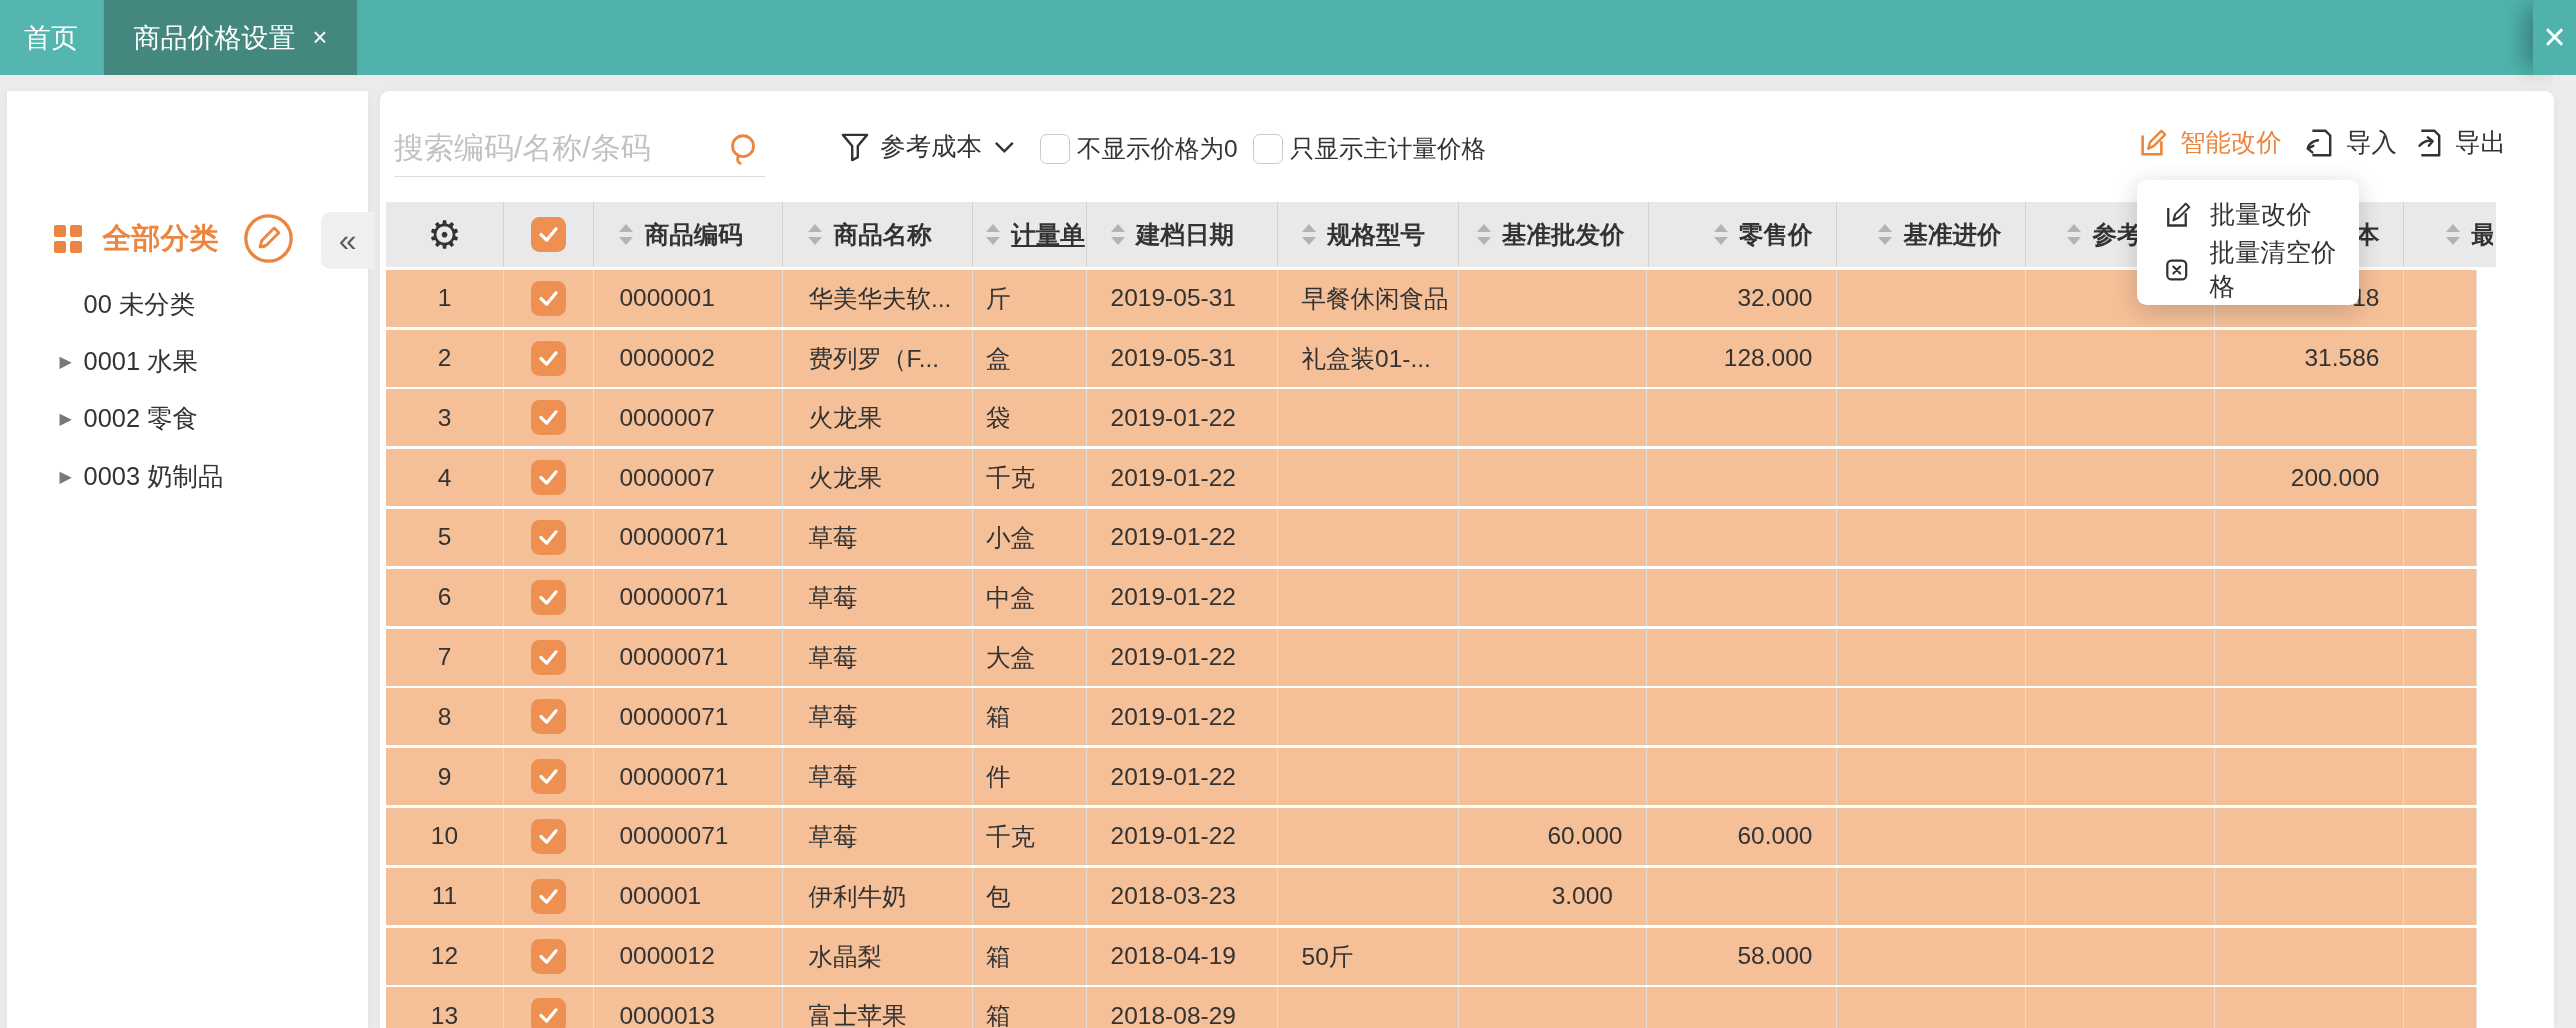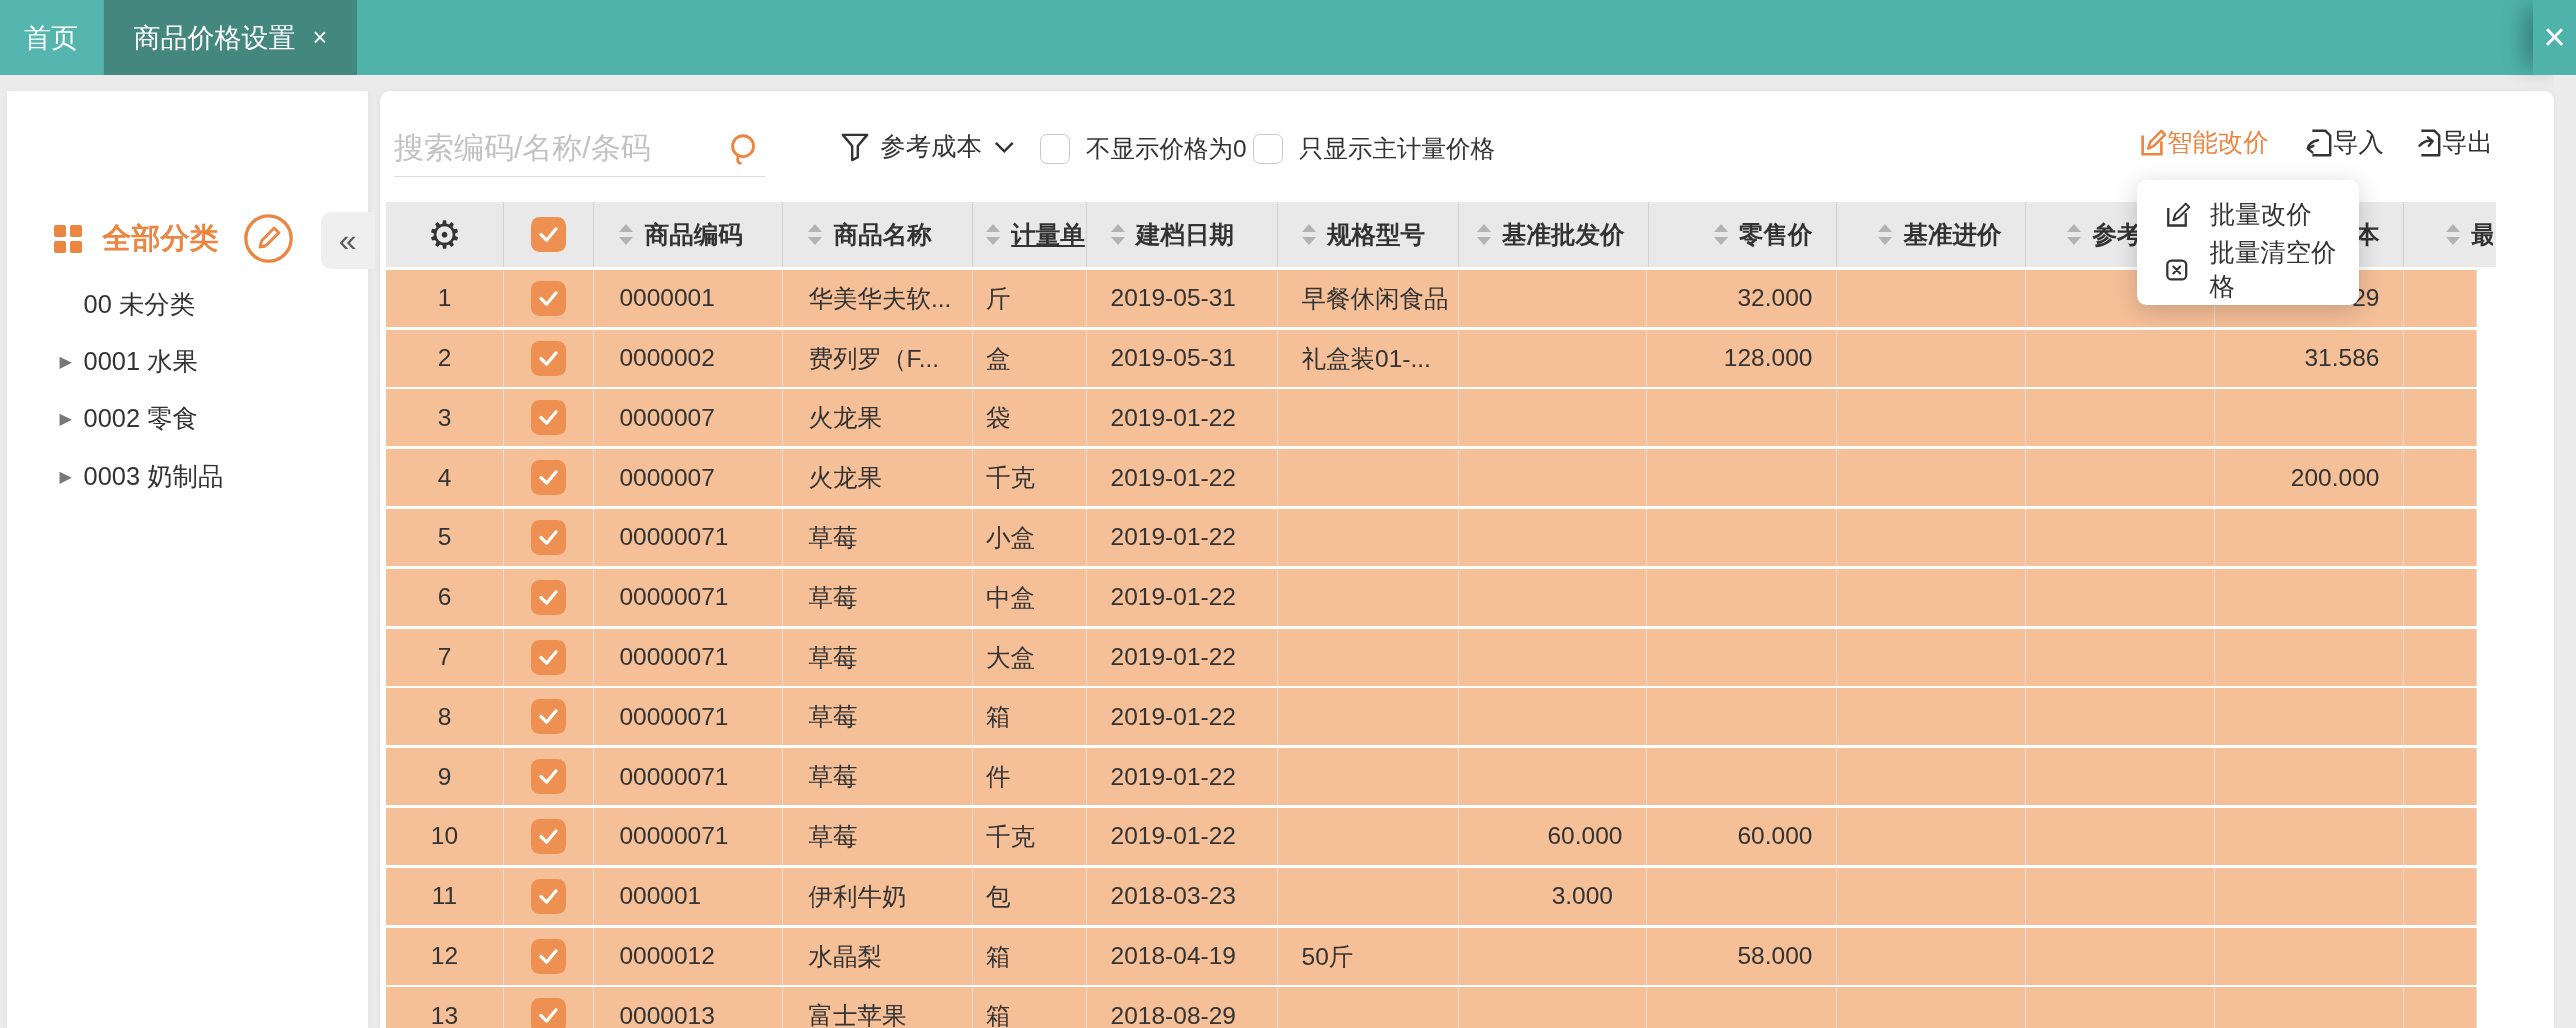--- a/index.html
+++ b/index.html
@@ -38,24 +38,24 @@
   .cat-item .lbl { position:absolute; left:77px; }
 
   
   #search-wrap { position:absolute; left:394px; top:122px; width:371px; height:55px; border-bottom:1.9px solid #dcdcdc; }
   #search-input { width:330px; height:51px; border:none; outline:none; font-size:30px; color:#333;
                   font-family:inherit; background:transparent; }
   #search-input::placeholder { color:#c2c2c2; }
   #search-icon { position:absolute; right:1.9px; top:9.4px; }
   #more-filters { position:absolute; left:841px; top:130px; display:flex; align-items:center; gap:11.3px;
                   font-size:25.4px; cursor:pointer; }
-  .ckrow { position:absolute; top:132px; display:flex; align-items:center; gap:16px; font-size:24.5px; cursor:pointer; }
+  .ckrow { position:absolute; top:132px; display:flex; align-items:center; gap:7px; font-size:24.5px; cursor:pointer; }
   #ck1 { left:1040px; } #ck2 { left:1253px; }
   .ckbox { width:30px; height:30px; border:1.9px solid #c9c9c9; border-radius:6.6px; background:#fff; }
-  .action { position:absolute; top:126px; display:flex; align-items:center; font-size:25.4px; cursor:pointer; }
+  .action { position:absolute; top:126px; display:flex; align-items:center; gap:13px; font-size:25.4px; cursor:pointer; }
   #act-smart { left:2137px; color:#ec8540; }
   #act-import { left:2303px; } #act-export { left:2412px; }
 
   
   #table { position:absolute; left:386px; top:202px; width:2110px; }
   #thead { display:flex; height:65px; background:#e9e9e9; }
   .hcell { height:65px; background:#e9e9e9; border-right:1.9px solid #d2d2d2; display:flex; align-items:center;
            font-size:24.5px; font-weight:700; color:#333; overflow:hidden; cursor:pointer; }
   .hcell:last-child { border-right:none; }
   .sorter { display:inline-flex; flex-direction:column; gap:4.7px; margin-right:11.3px; }
@@ -280,21 +280,21 @@
         </div>
         <div class="bcell" style="width: 189px; padding-left: 25.4px;">0000001</div>
         <div class="bcell" style="width: 190px; padding-left: 25.4px;">华美华夫软...</div>
         <div class="bcell" style="width: 114px; padding-left: 13px;">斤</div>
         <div class="bcell" style="width: 191px; padding-left: 23.6px;">2019-05-31</div>
         <div class="bcell" style="width: 181px; padding-left: 23.6px;">早餐休闲食品</div>
         <div class="bcell" style="width: 188px; justify-content: flex-end; padding-right: 23.6px;"></div>
         <div class="bcell" style="width: 190px; justify-content: flex-end; padding-right: 23.6px;">32.000</div>
         <div class="bcell" style="width: 189px; justify-content: flex-end; padding-right: 23.6px;"></div>
         <div class="bcell" style="width: 189px; justify-content: flex-end; padding-right: 23.6px;"></div>
-        <div class="bcell" style="width: 189px; justify-content: flex-end; padding-right: 23.6px;">29</div>
+        <div class="bcell" style="width: 189px; justify-content: flex-end; padding-right: 23.6px;">18</div>
         <div class="bcell" style="width: 73px; padding-left: 42px;"></div>
       </div>
       <div class="trow">
         <div class="bcell" style="width: 118px; justify-content: center;">2</div>
         <div class="bcell" style="width: 90px; justify-content: center;">
           <span class="ckb">
             <svg width="21" height="17" viewBox="0 0 22 18">
               <polyline points="3,9 9,15 19,3" fill="none" stroke="#fff" stroke-width="3.4" stroke-linecap="round" stroke-linejoin="round"></polyline>
             </svg>
           </span>

